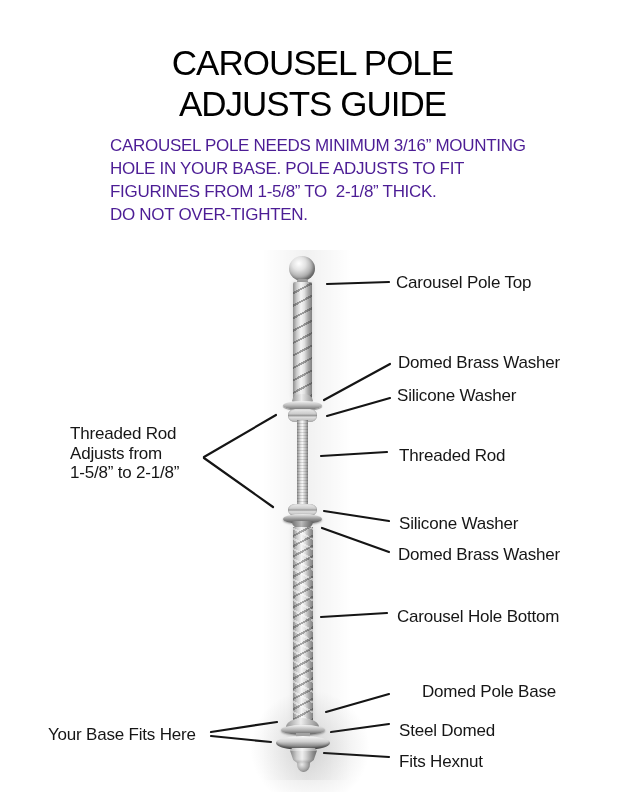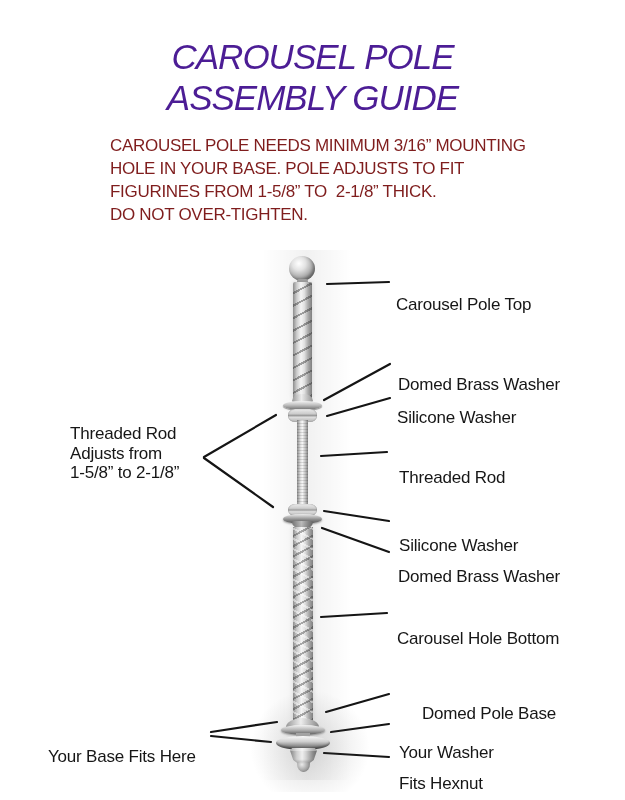--- a/index.html
+++ b/index.html
@@ -3,33 +3,33 @@
 <meta charset="utf-8">
 <style>
   html,body { margin:0; padding:0; background:#ffffff; }
   .page {
     position:relative; width:625px; height:800px; background:#ffffff;
     font-family:"Liberation Sans","DejaVu Sans",sans-serif; color:#161616;
     overflow:hidden;
   }
   
   .title {
-    position:absolute; top:36px; left:0; width:625px;
+    position:absolute; top:42px; left:0; width:625px;
     text-align:center; font-size:35px; line-height:41px; letter-spacing:-1px;
-    color:#4c1d95; font-weight:400;font-style:italic;
+    color:#000000; font-weight:400;
   }
   .intro {
     position:absolute; left:110px; top:134px;
-    font-size:17px; line-height:23px; letter-spacing:-0.3px; color:#7f1d1d;
+    font-size:17px; line-height:23px; letter-spacing:-0.3px; color:#4c1d95;
   }
   .intro div { white-space:pre; }
   
   .plabel {
     position:absolute; transform:translateY(-50%);
-    font-size:17px; letter-spacing:-0.2px; white-space:nowrap; color:#161616;margin-top:22px;
+    font-size:17px; letter-spacing:-0.2px; white-space:nowrap; color:#161616;
   }
   .note {
     position:absolute; font-size:17px; line-height:19.5px; letter-spacing:-0.2px;
     white-space:pre-line; color:#161616;
   }
   
   .leaders { position:absolute; left:0; top:0; width:625px; height:800px; }
   .leaders line { stroke:#151515; stroke-width:2.2; stroke-linecap:round; }
   
   .pp { position:absolute; }
@@ -124,21 +124,21 @@
     background:radial-gradient(circle at 38% 25%, #eaeaea, #a3a3a3 55%, #6b6b6b 90%);
   }
 </style>
 </head>
 <body>
 
 <div class="page">
 
   <div class="title">
     <div>CAROUSEL POLE</div>
-    <div>ASSEMBLY GUIDE</div>
+    <div>ADJUSTS GUIDE</div>
   </div>
 
   <div class="intro">
     <div>CAROUSEL POLE NEEDS MINIMUM 3/16” MOUNTING</div>
     <div>HOLE IN YOUR BASE. POLE ADJUSTS TO FIT</div>
     <div>FIGURINES FROM 1-5/8” TO  2-1/8” THICK.</div>
     <div>DO NOT OVER-TIGHTEN.</div>
   </div>
 
   <svg class="leaders" viewBox="0 0 625 800">
@@ -181,21 +181,21 @@
   </div>
 
   <div class="plabel" style="left:396px; top:283px">Carousel Pole Top</div>
   <div class="plabel" style="left:398px; top:363px">Domed Brass Washer</div>
   <div class="plabel" style="left:397px; top:396px">Silicone Washer</div>
   <div class="plabel" style="left:399px; top:456px">Threaded Rod</div>
   <div class="plabel" style="left:399px; top:524px">Silicone Washer</div>
   <div class="plabel" style="left:398px; top:555px">Domed Brass Washer</div>
   <div class="plabel" style="left:397px; top:617px">Carousel Hole Bottom</div>
   <div class="plabel" style="left:422px; top:692px">Domed Pole Base</div>
-  <div class="plabel" style="left:399px; top:731px">Your Washer</div>
+  <div class="plabel" style="left:399px; top:731px">Steel Domed</div>
   <div class="plabel" style="left:399px; top:762px">Fits Hexnut</div>
 
   <div class="note" style="left:70px; top:424px">Threaded Rod
 Adjusts from
 1-5/8” to 2-1/8”</div>
   <div class="plabel" style="left:48px; top:735px">Your Base Fits Here</div>
 
 </div>
 
 </body></html>

